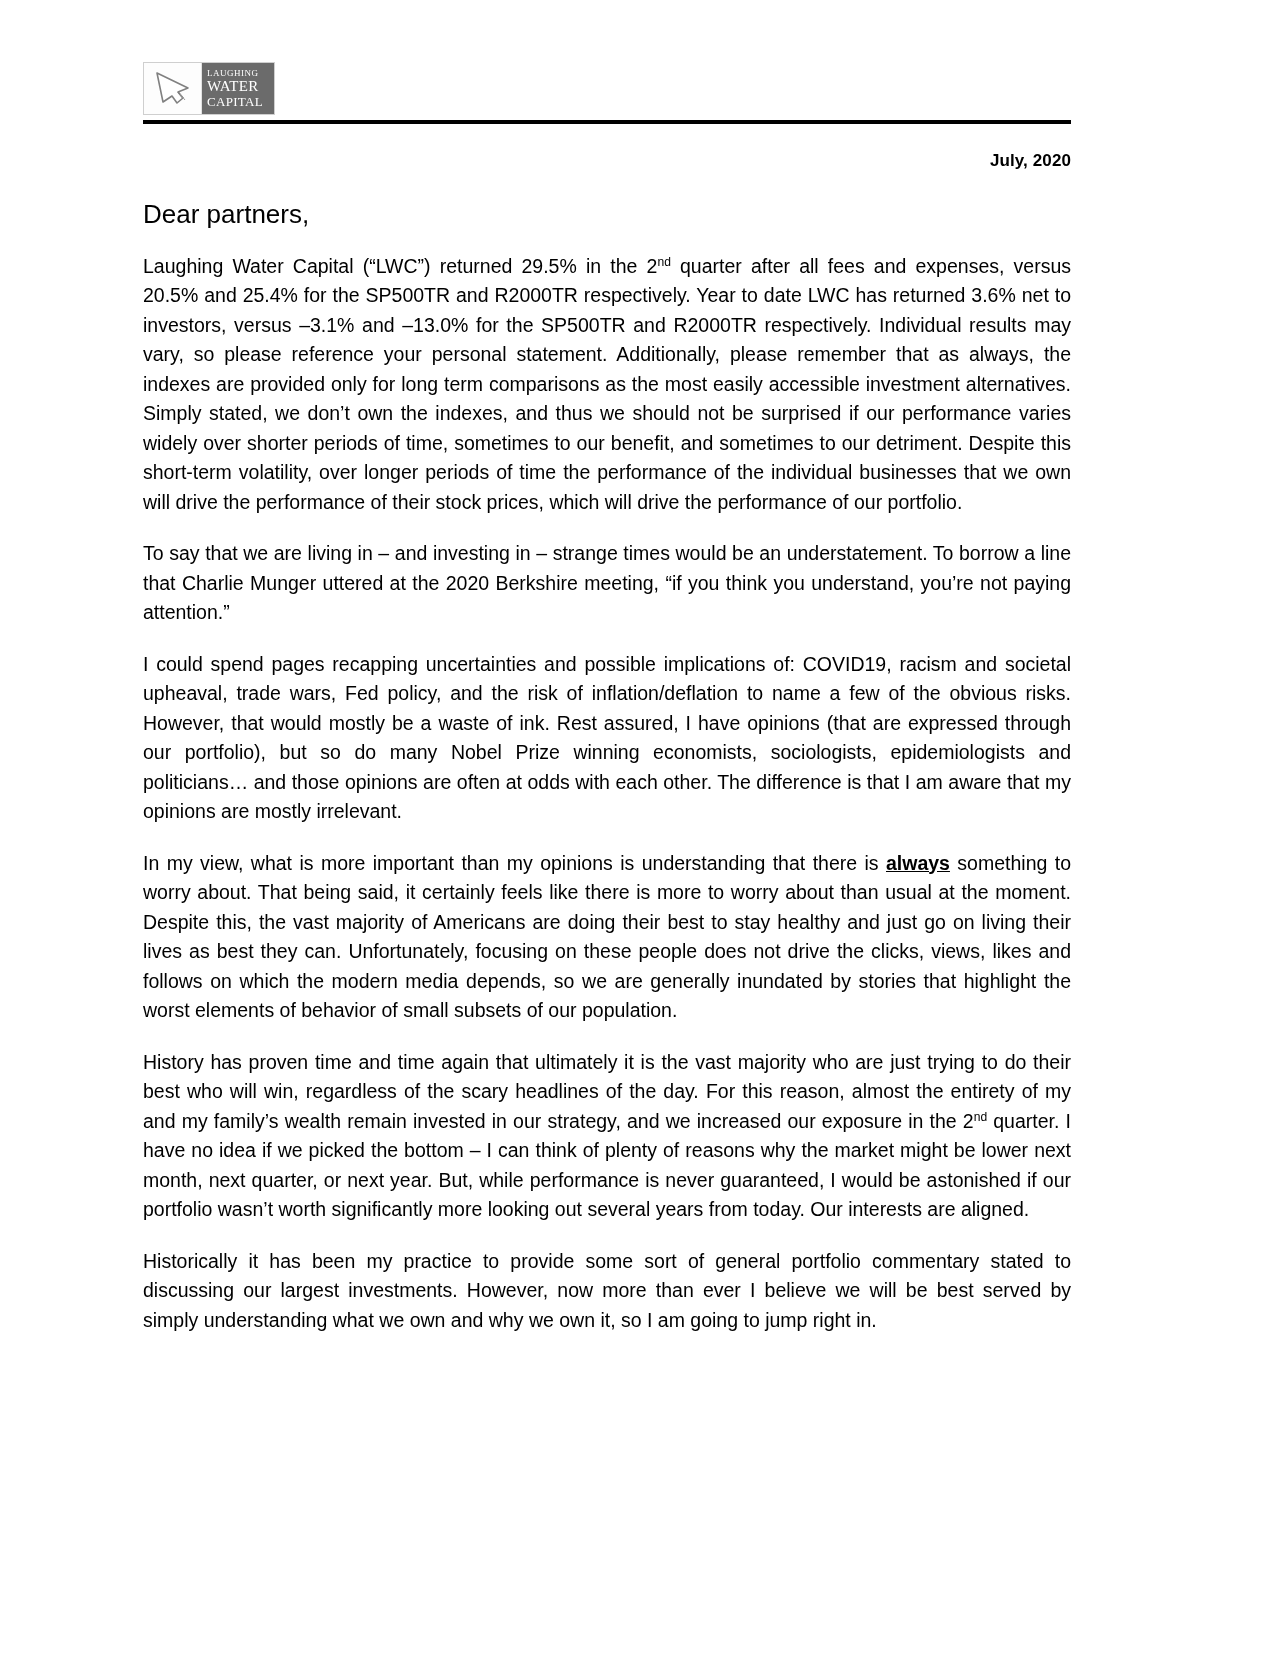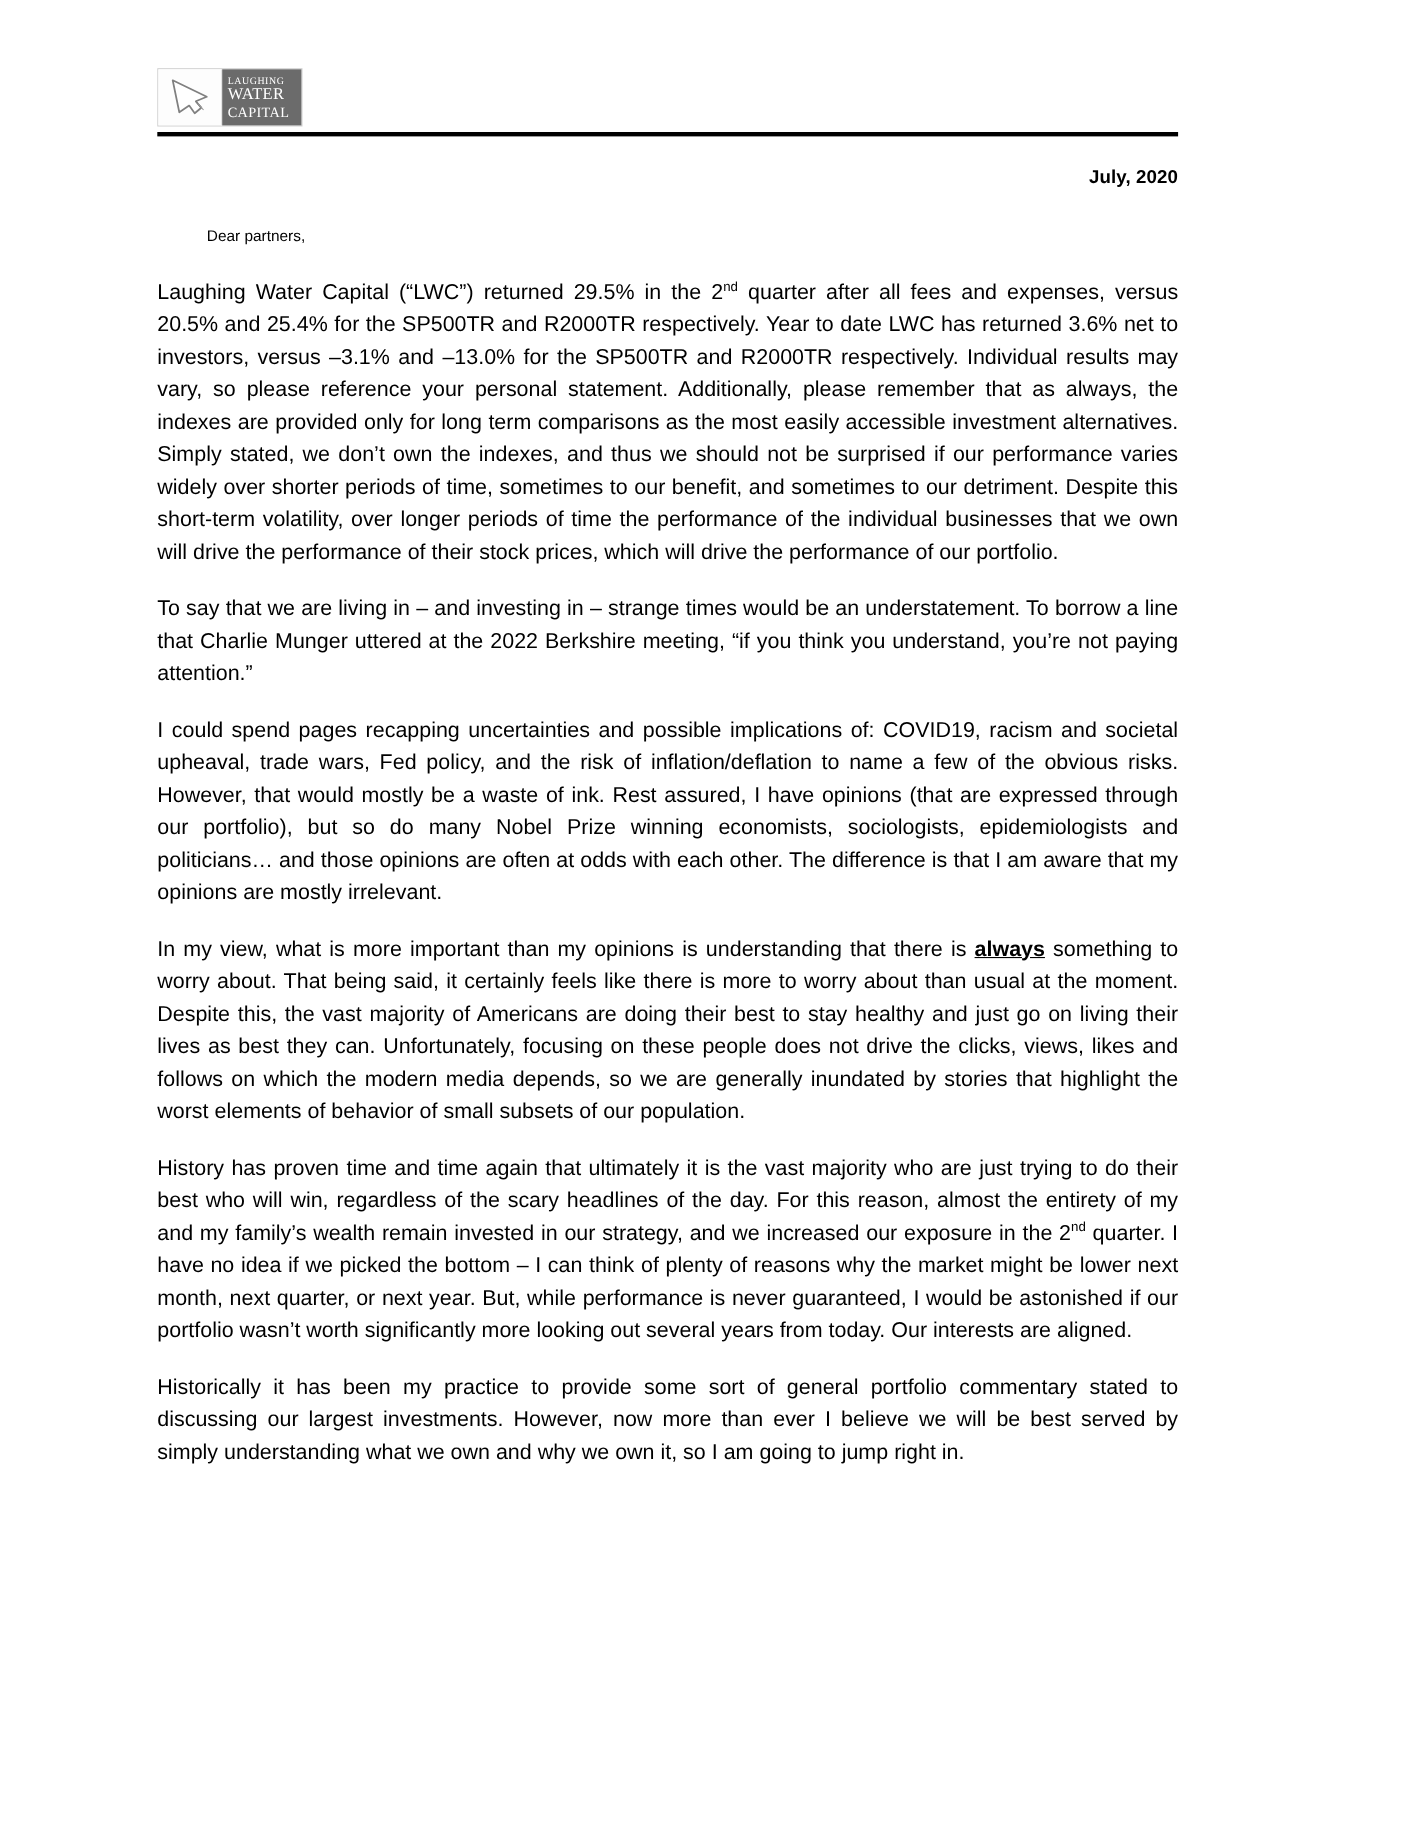--- a/index.html
+++ b/index.html
@@ -86,24 +86,23 @@
   .date {
     text-align: right;
     font-weight: bold;
     font-size: 17px;
     margin-top: 27px;
     letter-spacing: 0.1px;
   }
 
   
   .salutation {
-    font-size: 14px;
+    font-size: 26px;
     margin-top: 29px;
     line-height: 29.5px;
-    margin-left: 45px;
   }
   p.body {
     font-size: 19.5px;
     line-height: 29.5px;
     text-align: justify;
     margin: 22px 0 0 0;
     -webkit-hyphens: none;
     hyphens: none;
   }
   sup {
@@ -146,21 +145,21 @@
       </div>
       <div class="rule"></div>
     </div>
 
     <div class="date">July, 2020</div>
 
     <div class="salutation">Dear partners,</div>
 
     <div id="body-paragraphs">
         <p class="body">Laughing Water Capital (“LWC”) returned 29.5% in the 2<sup>nd</sup> quarter after all fees and expenses, versus 20.5% and 25.4% for the SP500TR and R2000TR respectively. Year to date LWC has returned 3.6% net to investors, versus –3.1% and –13.0% for the SP500TR and R2000TR respectively. Individual results may vary, so please reference your personal statement. Additionally, please remember that as always, the indexes are provided only for long term comparisons as the most easily accessible investment alternatives. Simply stated, we don’t own the indexes, and thus we should not be surprised if our performance varies widely over shorter periods of time, sometimes to our benefit, and sometimes to our detriment. Despite this short-term volatility, over longer periods of time the performance of the individual businesses that we own will drive the performance of their stock prices, which will drive the performance of our portfolio.</p>
-        <p class="body">To say that we are living in – and investing in – strange times would be an understatement. To borrow a line that Charlie Munger uttered at the 2022 Berkshire meeting, “if you think you understand, you’re not paying attention.”</p>
+        <p class="body">To say that we are living in – and investing in – strange times would be an understatement. To borrow a line that Charlie Munger uttered at the 2020 Berkshire meeting, “if you think you understand, you’re not paying attention.”</p>
         <p class="body">I could spend pages recapping uncertainties and possible implications of: COVID19, racism and societal upheaval, trade wars, Fed policy, and the risk of inflation/deflation to name a few of the obvious risks. However, that would mostly be a waste of ink. Rest assured, I have opinions (that are expressed through our portfolio), but so do many Nobel Prize winning economists, sociologists, epidemiologists and politicians… and those opinions are often at odds with each other. The difference is that I am aware that my opinions are mostly irrelevant.</p>
         <p class="body">In my view, what is more important than my opinions is understanding that there is <span class="u">always</span> something to worry about. That being said, it certainly feels like there is more to worry about than usual at the moment. Despite this, the vast majority of Americans are doing their best to stay healthy and just go on living their lives as best they can. Unfortunately, focusing on these people does not drive the clicks, views, likes and follows on which the modern media depends, so we are generally inundated by stories that highlight the worst elements of behavior of small subsets of our population.</p>
         <p class="body">History has proven time and time again that ultimately it is the vast majority who are just trying to do their best who will win, regardless of the scary headlines of the day. For this reason, almost the entirety of my and my family’s wealth remain invested in our strategy, and we increased our exposure in the 2<sup>nd</sup> quarter. I have no idea if we picked the bottom – I can think of plenty of reasons why the market might be lower next month, next quarter, or next year. But, while performance is never guaranteed, I would be astonished if our portfolio wasn’t worth significantly more looking out several years from today. Our interests are aligned.</p>
       </div>
 
 
     <div id="section-paragraphs">
         <p class="body after-heading">Historically it has been my practice to provide some sort of general portfolio commentary stated to discussing our largest investments. However, now more than ever I believe we will be best served by simply understanding what we own and why we own it, so I am going to jump right in.</p>
       </div>
 

